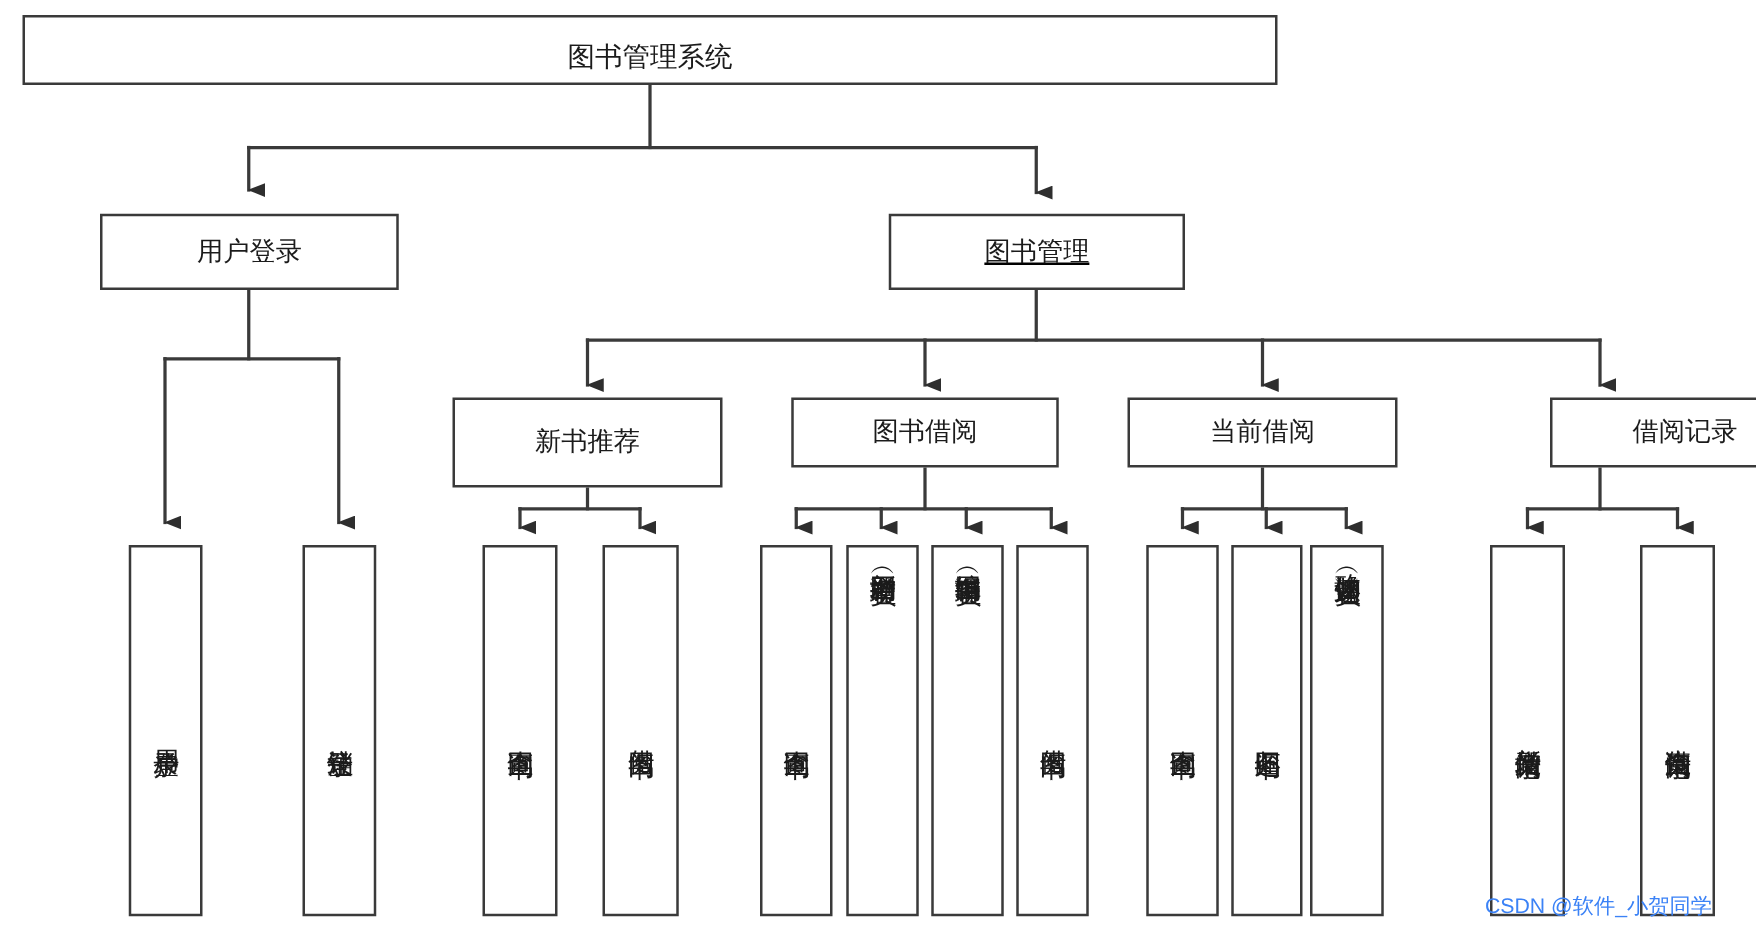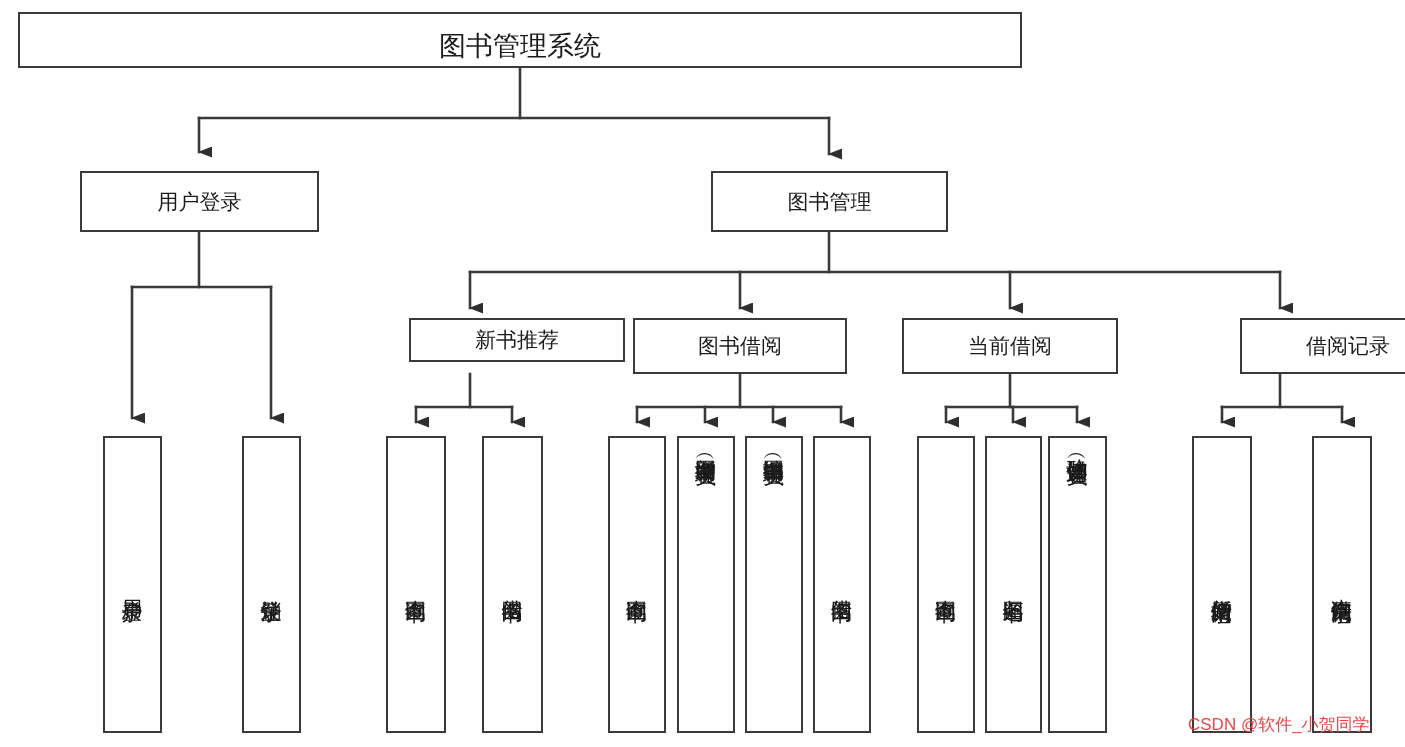--- a/index.html
+++ b/index.html
@@ -37,21 +37,21 @@
   .node .lbl {
     color: #1b1b1b;
     line-height: 1.12;
     text-align: center;
     white-space: nowrap;
   }
   .node.horizontal .lbl {
     font-size: 21px;
   }
   .node.root .lbl {
-    font-size: 27px;
+    font-size: 22px;
     margin-top: 12px;
   }
   .node.vertical {
     align-items: flex-start;
     justify-content: center;
     padding-top: 4px;
   }
   .node.vertical .lbl {
     writing-mode: vertical-rl;
     text-orientation: upright;
@@ -61,21 +61,21 @@
   }
   .node.vertical.mid {
     align-items: center;
     padding-top: 0;
   }
   .watermark {
     position: absolute;
     left: 1188px;
     top: 713px;
     font-size: 17px;
-    color: #ef4444;
+    color: #3b82f6;
     white-space: nowrap;
     z-index: 3;
   }
 </style>
 </head>
 <body>
 
 <div id="canvas">
 
   <svg id="wires" viewBox="0 0 1405 747" xmlns="http://www.w3.org/2000/svg">
@@ -129,25 +129,25 @@
   </svg>
 
   <div class="node root horizontal" style="left:18px; top:12px; width:1004px; height:56px;">
     <span class="lbl">图书管理系统</span>
   </div>
 
   <div class="node horizontal" style="left:80px; top:171px; width:239px; height:61px;">
     <span class="lbl">用户登录</span>
   </div>
 
-  <div class="node horizontal" style="left:711px; top:171px; width:237px; height:61px;">
+  <div class="node horizontal" style="left:711px; top:171px; width:237px; height:61px;text-decoration:underline;">
     <span class="lbl">图书管理</span>
   </div>
 
-  <div class="node horizontal" style="left:362px; top:318px; width:216px; height:44px;margin-left:47px;">
+  <div class="node horizontal" style="left:362px; top:318px; width:216px; height:72px;">
     <span class="lbl">新书推荐</span>
   </div>
 
   <div class="node horizontal" style="left:902px; top:318px; width:216px; height:56px;">
     <span class="lbl">当前借阅</span>
   </div>
 
   <div class="node horizontal" style="left:633px; top:318px; width:214px; height:56px;">
     <span class="lbl">图书借阅</span>
   </div>

